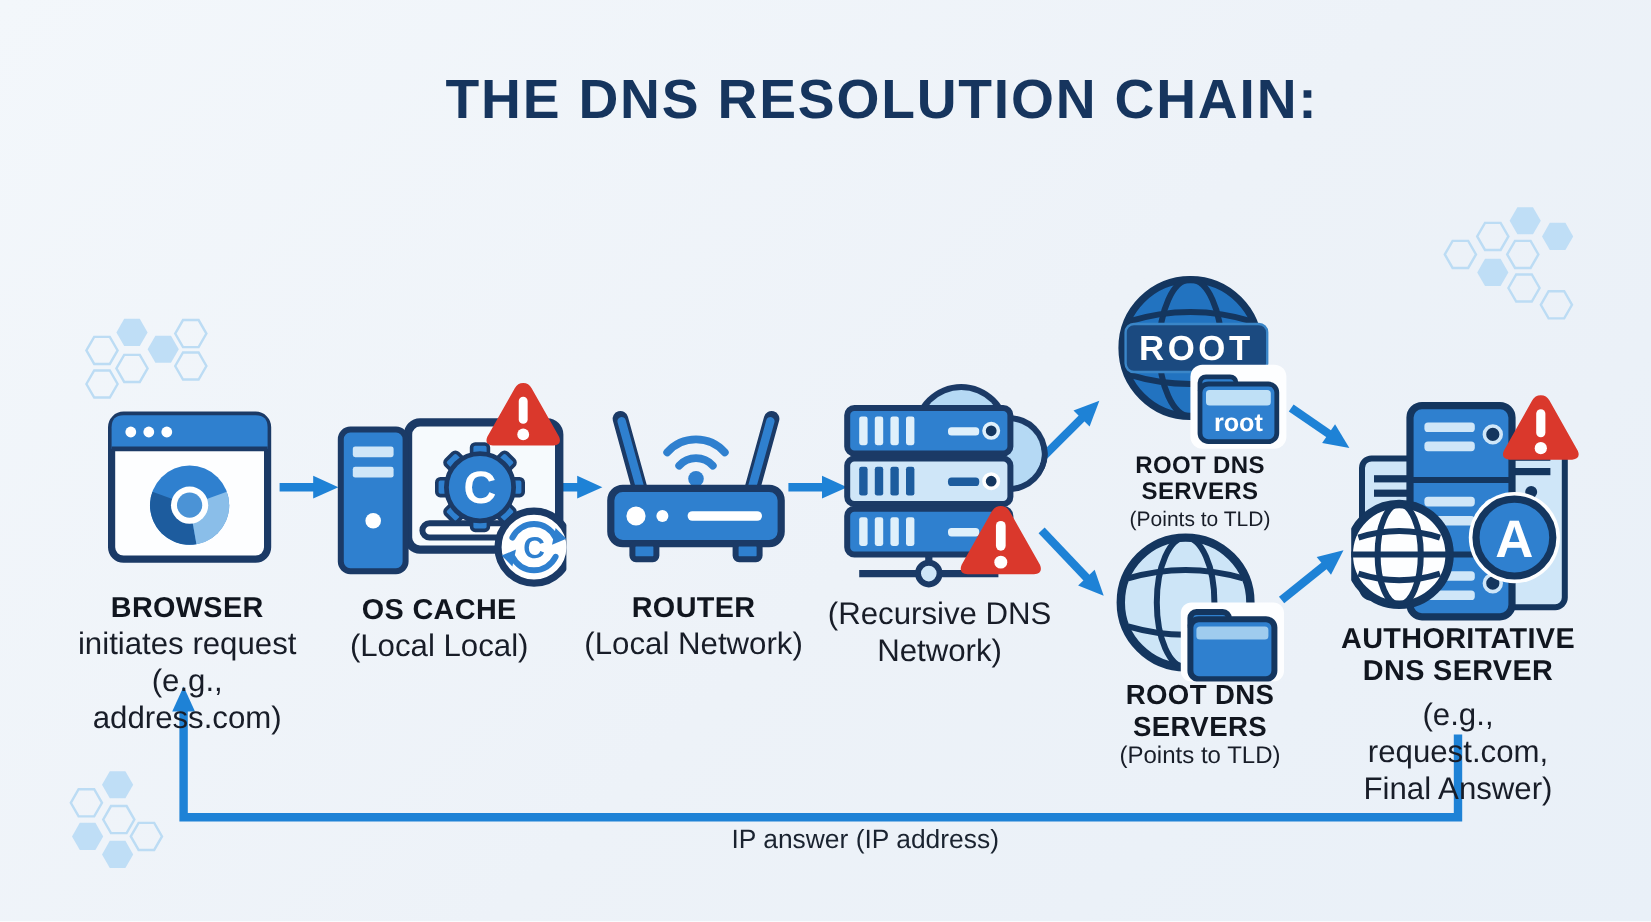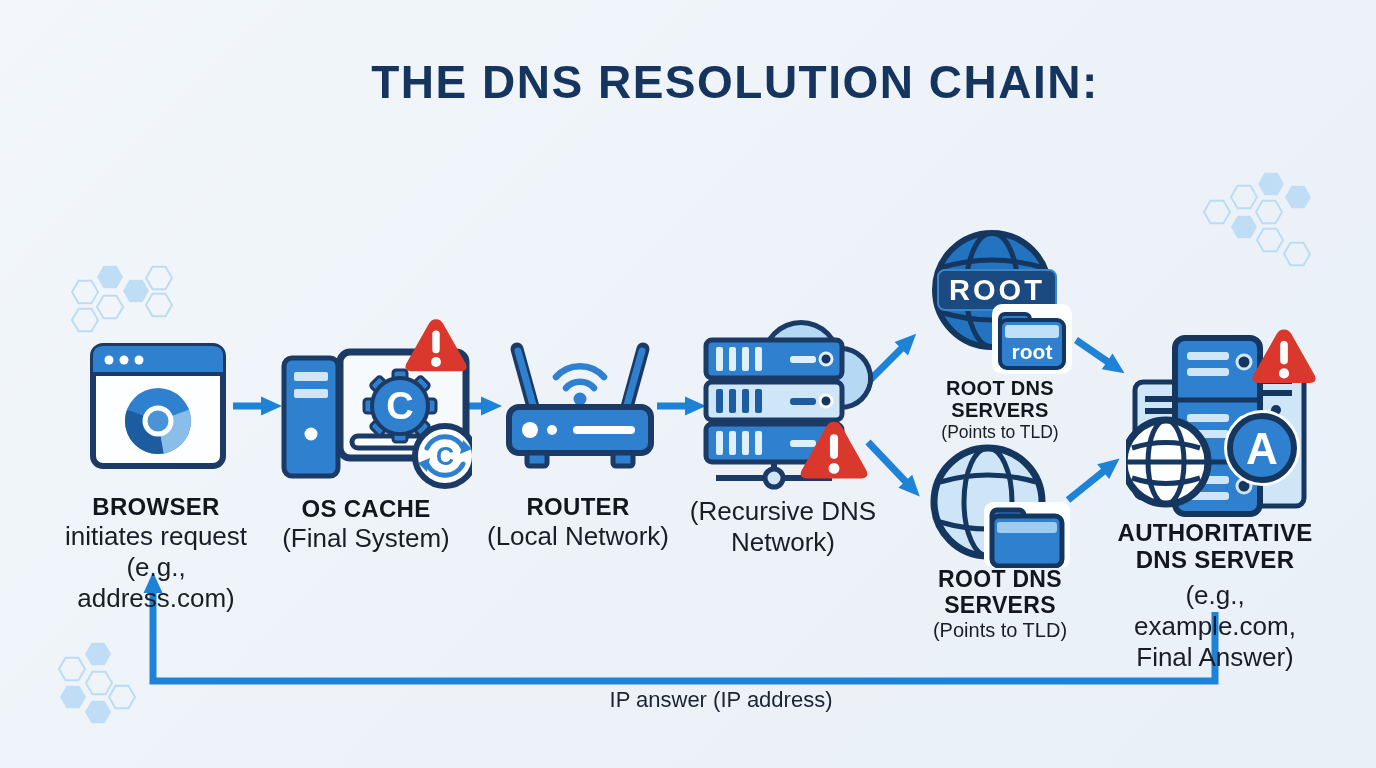--- a/index.html
+++ b/index.html
@@ -273,21 +273,21 @@
   </svg>
 
   <div class="node-label" style="left:52px;top:494px;width:208px">
     <div class="t">BROWSER</div>
     <div class="s">initiates request</div>
     <div class="s">(e.g., address.com)</div>
   </div>
 
   <div class="node-label" style="left:262px;top:496px;width:208px">
     <div class="t">OS CACHE</div>
-    <div class="s">(Final System)</div>
+    <div class="s">(Local Local)</div>
   </div>
 
   <div class="node-label" style="left:474px;top:494px;width:208px">
     <div class="t">ROUTER</div>
     <div class="s">(Local Network)</div>
   </div>
 
   <div class="node-label" style="left:678px;top:496px;width:210px">
     <div class="s">(Recursive DNS</div>
     <div class="s">Network)</div>
@@ -300,19 +300,19 @@
 
   <div class="node-label lbl-rootbottom" style="left:910px;top:566px;width:180px">
     <div class="t">ROOT DNS SERVERS</div>
     <div class="s">(Points to TLD)</div>
   </div>
 
   <div class="node-label" style="left:1108px;top:520px;width:214px">
     <div class="t">AUTHORITATIVE</div>
     <div class="t">DNS SERVER</div>
     <div class="gap"></div>
-    <div class="s">(e.g., example.com,</div>
+    <div class="s">(e.g., request.com,</div>
     <div class="s">Final Answer)</div>
   </div>
 
   <div class="ip-label">IP answer (IP address)</div>
 
 </div>
 
 </body></html>

